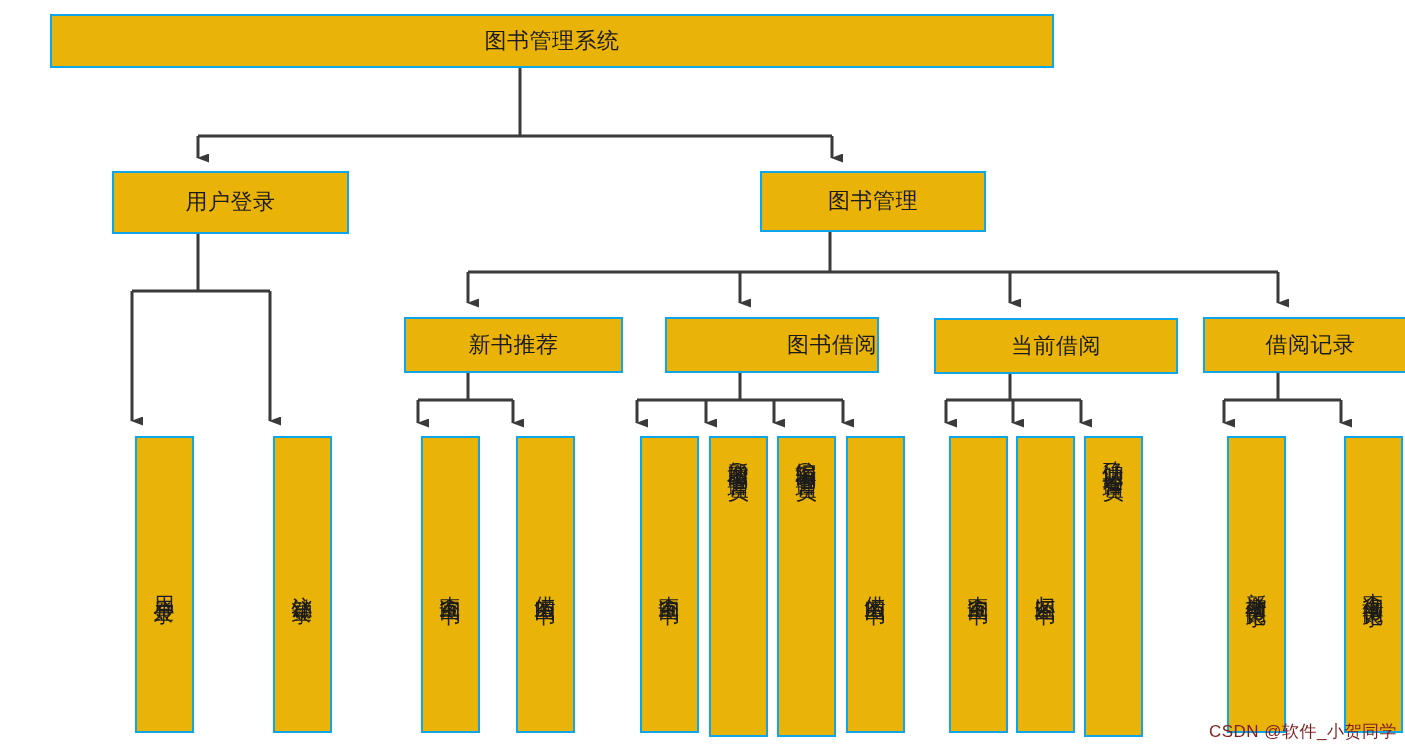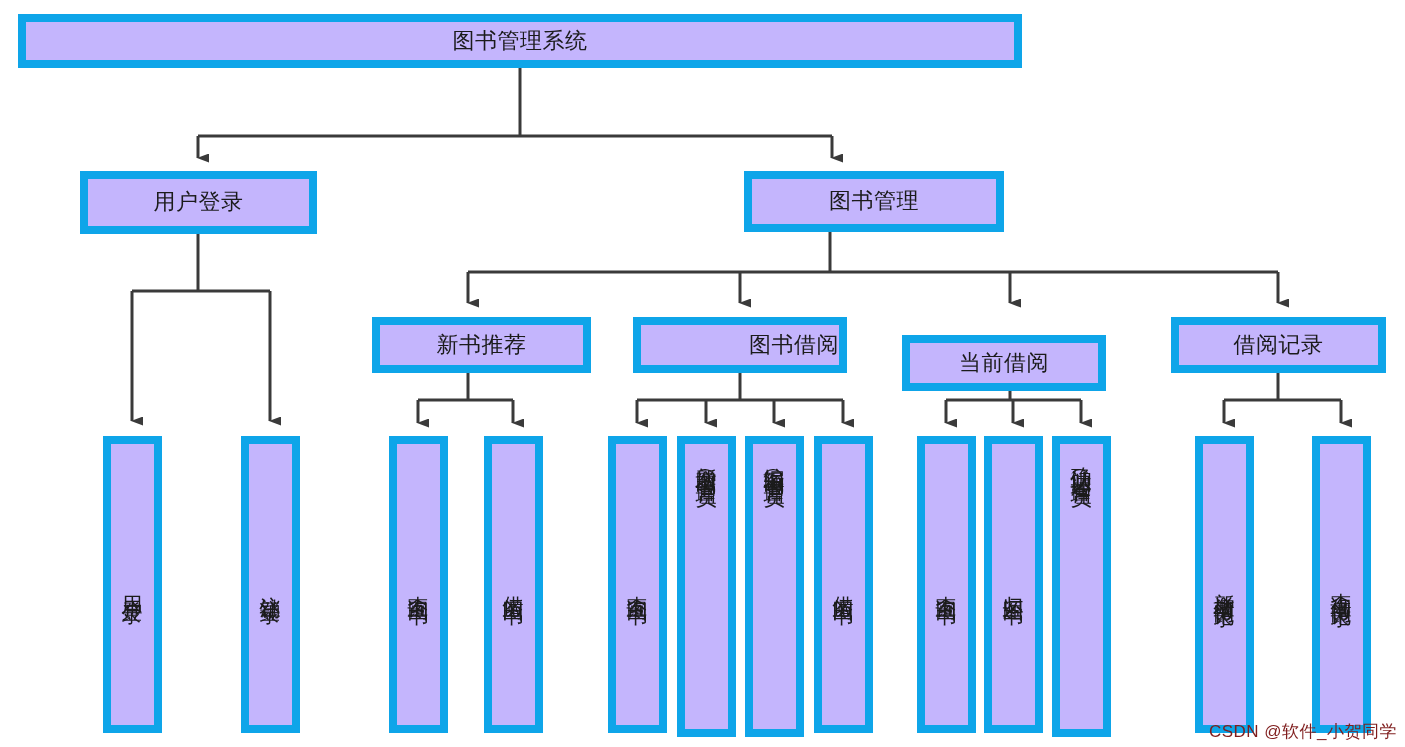--- a/index.html
+++ b/index.html
@@ -20,27 +20,28 @@
   #wires {
     position: absolute;
     left: 0;
     top: 0;
     width: 1405px;
     height: 747px;
   }
   .node {
     position: absolute;
     box-sizing: border-box;
-    border: 8px solid #0ea5e9;
-    background: #c4b5fd;
+    border: 2px solid #0ea5e9;
+    background: #eab308;
     color: #1b1b1b;
     display: flex;
     align-items: center;
     justify-content: center;
     overflow: hidden;
+    margin-left: 32px;
   }
   .node.h {
     font-size: 22px;
     line-height: 1.1;
     letter-spacing: 0.5px;
     white-space: nowrap;
   }
   .node.v {
     align-items: flex-start;
     justify-content: center;
@@ -123,31 +124,31 @@
     </g>
   </svg>
 
   <div class="node h" style="left:18px; top:14px; width:1004px; height:54px;">
     <span>图书管理系统</span>
   </div>
 
   <div class="node h" style="left:80px; top:171px; width:237px; height:63px;">
     <span>用户登录</span>
   </div>
-  <div class="node h" style="left:744px; top:171px; width:260px; height:61px;">
+  <div class="node h" style="left:728px; top:171px; width:226px; height:61px;">
     <span>图书管理</span>
   </div>
 
   <div class="node h" style="left:372px; top:317px; width:219px; height:56px;">
     <span>新书推荐</span>
   </div>
   <div class="node h" style="left:633px; top:317px; width:214px; height:56px;justify-content:flex-end;">
     <span>图书借阅</span>
   </div>
-  <div class="node h" style="left:902px; top:335px; width:204px; height:56px;">
+  <div class="node h" style="left:902px; top:318px; width:244px; height:56px;">
     <span>当前借阅</span>
   </div>
   <div class="node h" style="left:1171px; top:317px; width:215px; height:56px;">
     <span>借阅记录</span>
   </div>
 
   <div class="node v mid" style="left:103px; top:436px; width:59px; height:297px;">
     <span class="vtext">用户登录</span>
   </div>
   <div class="node v mid" style="left:241px; top:436px; width:59px; height:297px;">

